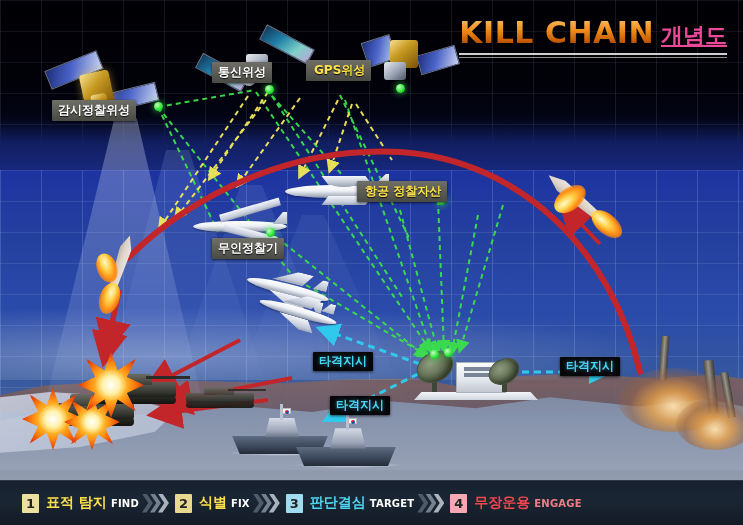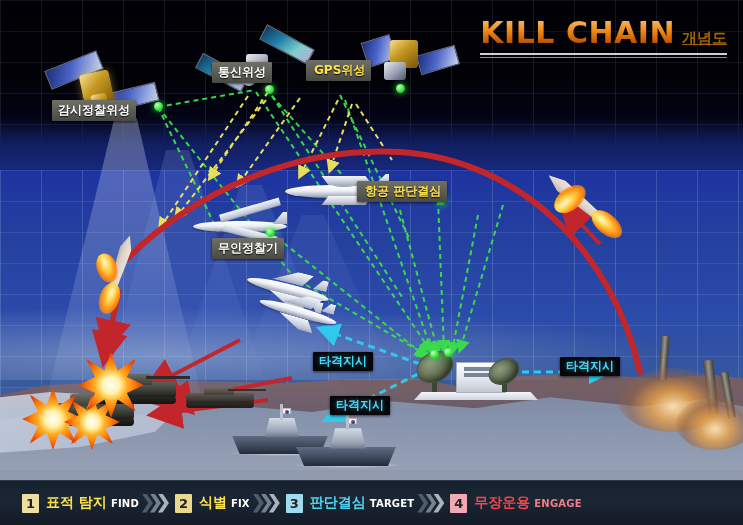--- a/index.html
+++ b/index.html
@@ -93,21 +93,21 @@
     position:absolute; right:16px; top:18px; text-align:right; z-index:30;
   }
   #title-main {
     font-size: 30px; font-weight: bold; letter-spacing: .5px;
     background: linear-gradient(to bottom, #f9c06a 0%, #f08a18 42%, #c95d05 75%, #8e3a02 100%);
     -webkit-background-clip: text; background-clip: text;
     -webkit-text-fill-color: transparent; color:#e8881a;
     display:inline-block; line-height:1;
   }
   #title-sub {
-    font-size: 15px; font-weight: bold; color:#a16207;
+    font-size: 22px; font-weight: bold; color:#ec4899;
     display:inline-block; margin-left:7px; line-height:1;
     text-shadow: 0 1px 2px rgba(0,0,0,.8);
     text-decoration: underline;
   }
   .title-rule { margin-top:5px; }
   .title-rule .r1 { height:2px; background:#cfcfcf; }
   .title-rule .r2 { height:1px; background:#8d8d8d; margin-top:2px; }
 
   
   .chip {
@@ -523,21 +523,21 @@
     <div class="title-rule">
       <div class="r1"></div>
         <div class="r2"></div>
     </div>
   </div>
 
   <div id="labels-host">
       <div class="chip gray" style="left: 12px; top: 100px;">감시정찰위성</div>
       <div class="chip gray" style="left: 172px; top: 62px;">통신위성</div>
       <div class="chip grayY" style="left: 306px; top: 60px;">GPS위성</div>
-      <div class="chip grayY" style="left: 357px; top: 181px;">항공 판단결심</div>
+      <div class="chip grayY" style="left: 357px; top: 181px;">항공 정찰자산</div>
       <div class="chip gray" style="left: 172px; top: 238px;">무인정찰기</div>
       <div class="chip darkC" style="left: 313px; top: 352px;">타격지시</div>
       <div class="chip darkC" style="left: 330px; top: 396px;">타격지시</div>
       <div class="chip darkC" style="left: 560px; top: 357px;">타격지시</div>
     </div>
 
   <div id="stepbar">
     <div class="sp-left"></div>
     <div id="steps-host" style="display:flex; align-items:center;">
         <div class="step">

